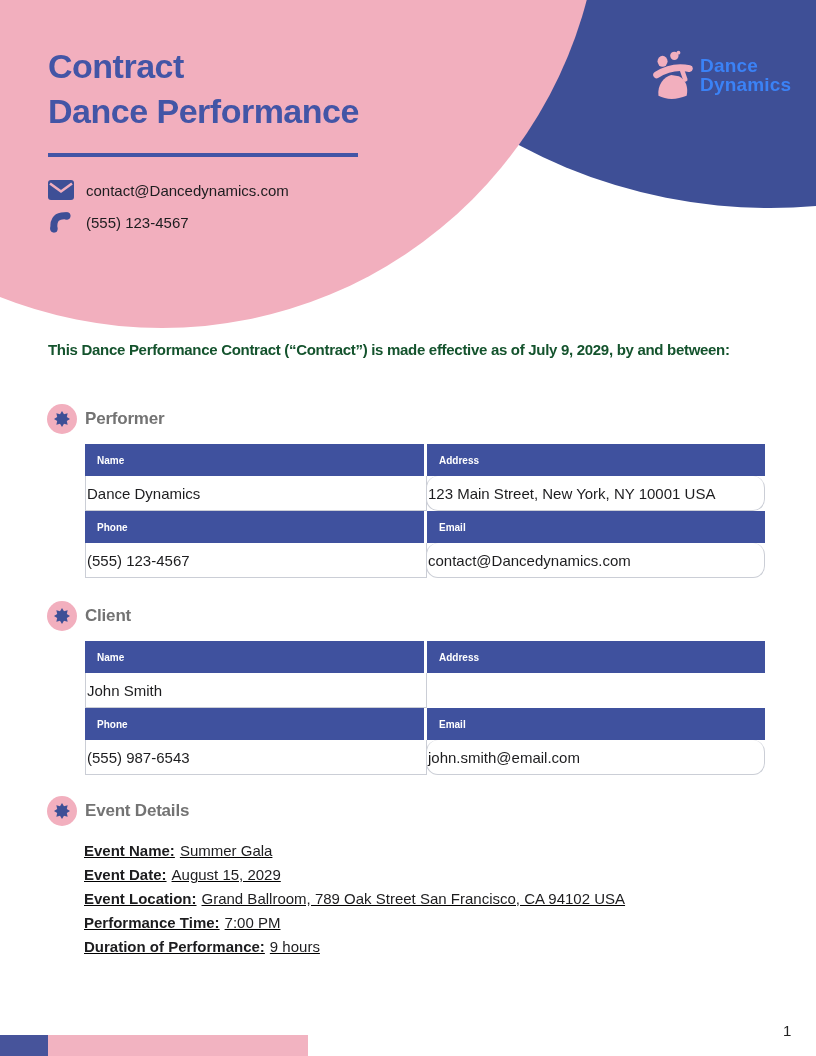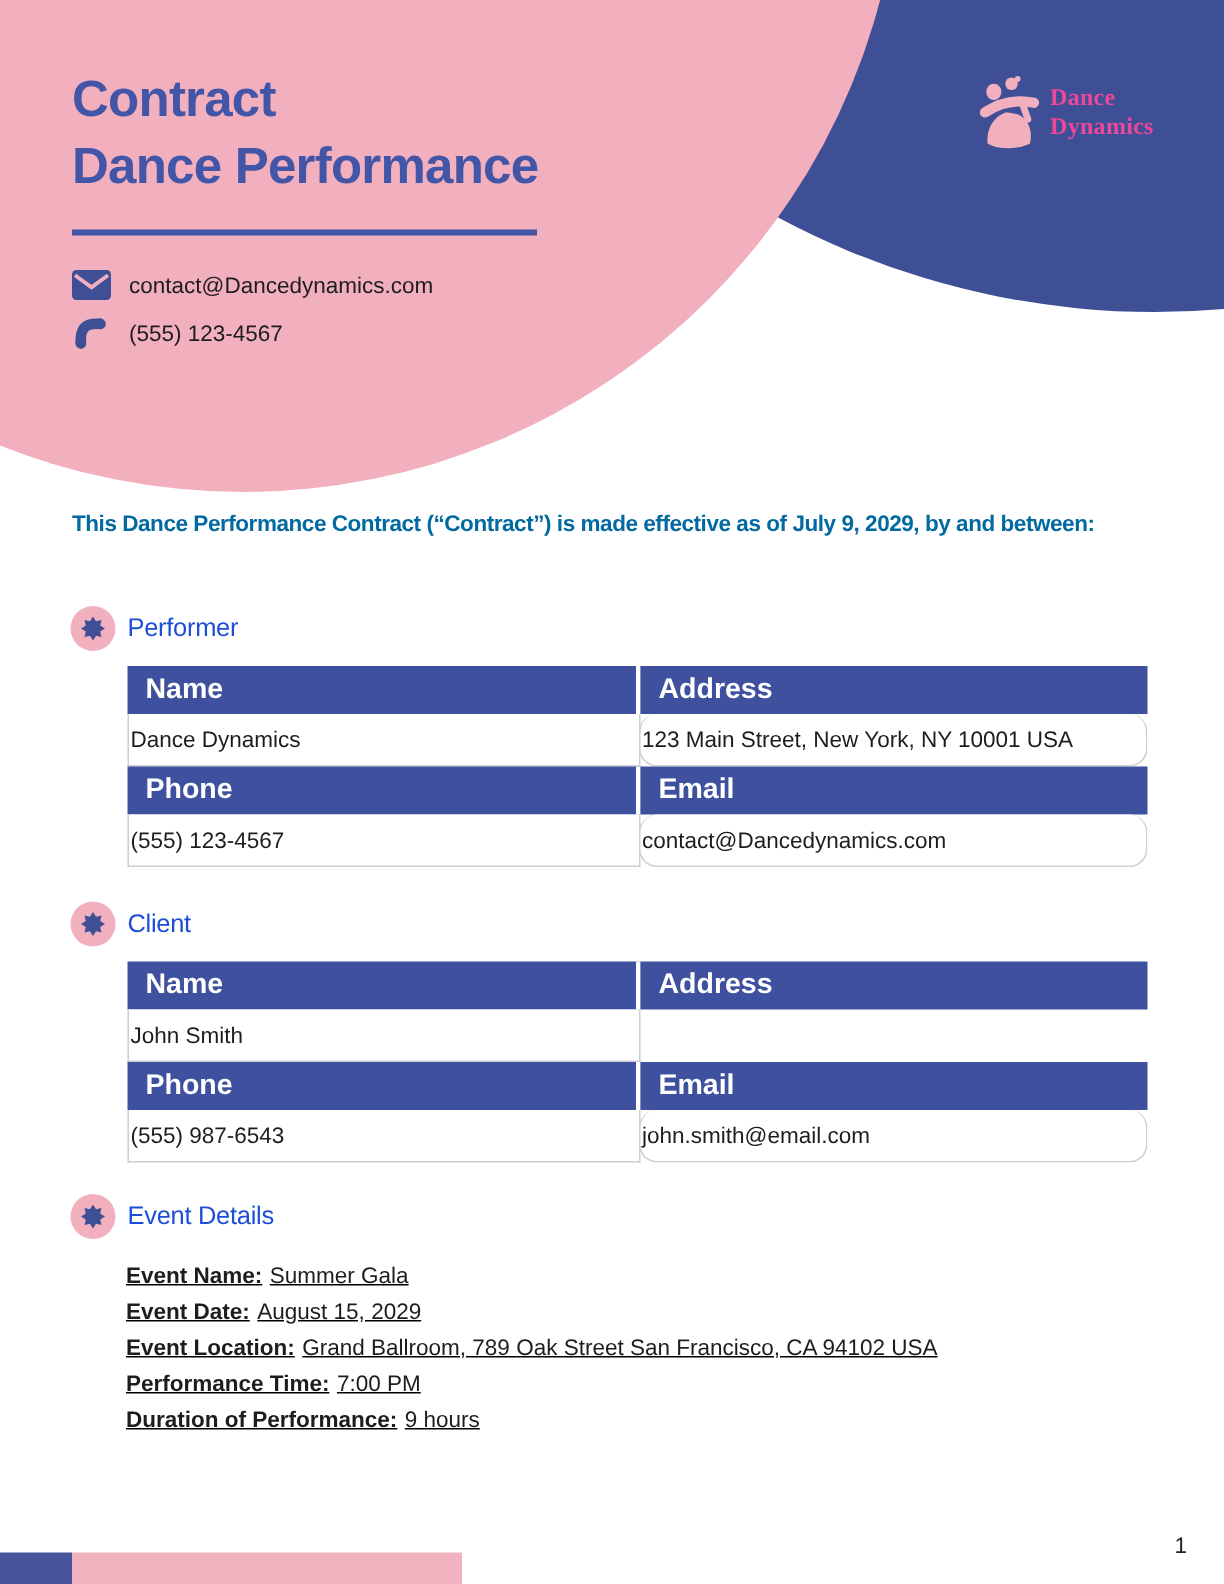--- a/index.html
+++ b/index.html
@@ -32,47 +32,47 @@
   }
   .contact-row { position:absolute; left:48px; z-index:3; display:flex; align-items:center; }
   .contact-row.email { top:178px; }
   .contact-row.phone { top:210px; }
   .contact-icon { width:26px; height:24px; margin-right:12px; display:flex; align-items:center; }
   .contact-text { font-size:15px; color:#1D1D1F; }
 
   .logo { position:absolute; left:653px; top:48px; z-index:3; display:flex; }
   .logo-icon { width:40px; height:52px; }
   .logo-text {
-    margin-left:7px; margin-top:8px; color:#ec4899; font-size:16px;
-    font-weight:700; line-height:19px; letter-spacing:0.2px;font-family:Liberation Serif, serif;
+    margin-left:7px; margin-top:8px; color:#3b82f6; font-size:19px;
+    font-weight:700; line-height:19px; letter-spacing:0.2px;
   }
 
   
   .intro {
     position:absolute; left:48px; top:341px; width:740px;
-    font-size:15px; font-weight:700; color:#0369a1; letter-spacing:-0.3px;
+    font-size:15px; font-weight:700; color:#14532d; letter-spacing:-0.3px;
     white-space:nowrap;
   }
 
   .section-heading { position:absolute; left:47px; z-index:3; display:flex; align-items:center; }
   .heading-badge {
     width:30px; height:30px; border-radius:50%; background:#F2AFBE;
     display:flex; align-items:center; justify-content:center; margin-right:8px;
   }
-  .heading-label { font-size:17px; font-weight:400; color:#1d4ed8; letter-spacing:-0.2px; }
+  .heading-label { font-size:17px; font-weight:700; color:#737373; letter-spacing:-0.2px; }
   .h-performer { top:404px; }
   .h-client   { top:601px; }
   .h-event    { top:796px; }
 
   .ctable { position:absolute; left:85px; width:680px; z-index:3; }
   .t-performer { top:444px; }
   .t-client    { top:641px; }
   .trow { display:grid; grid-template-columns:342px 338px; }
   .hcell {
-    background:#3F519E; color:#ffffff; font-size:19px; font-weight:700;
+    background:#3F519E; color:#ffffff; font-size:10px; font-weight:700;
     height:32px; display:flex; align-items:center; padding-left:12px;
   }
   .hcell.first { border-right:3px solid #ffffff; }
   .dcell {
     background:#ffffff; color:#1D1D1F; font-size:15px;
     height:35px; display:flex; align-items:center; padding-left:1px;
     border:1px solid #CBCED6; border-top:none;
   }
   .dcell.second { margin-left:-1px;border-radius:12px; }
 

